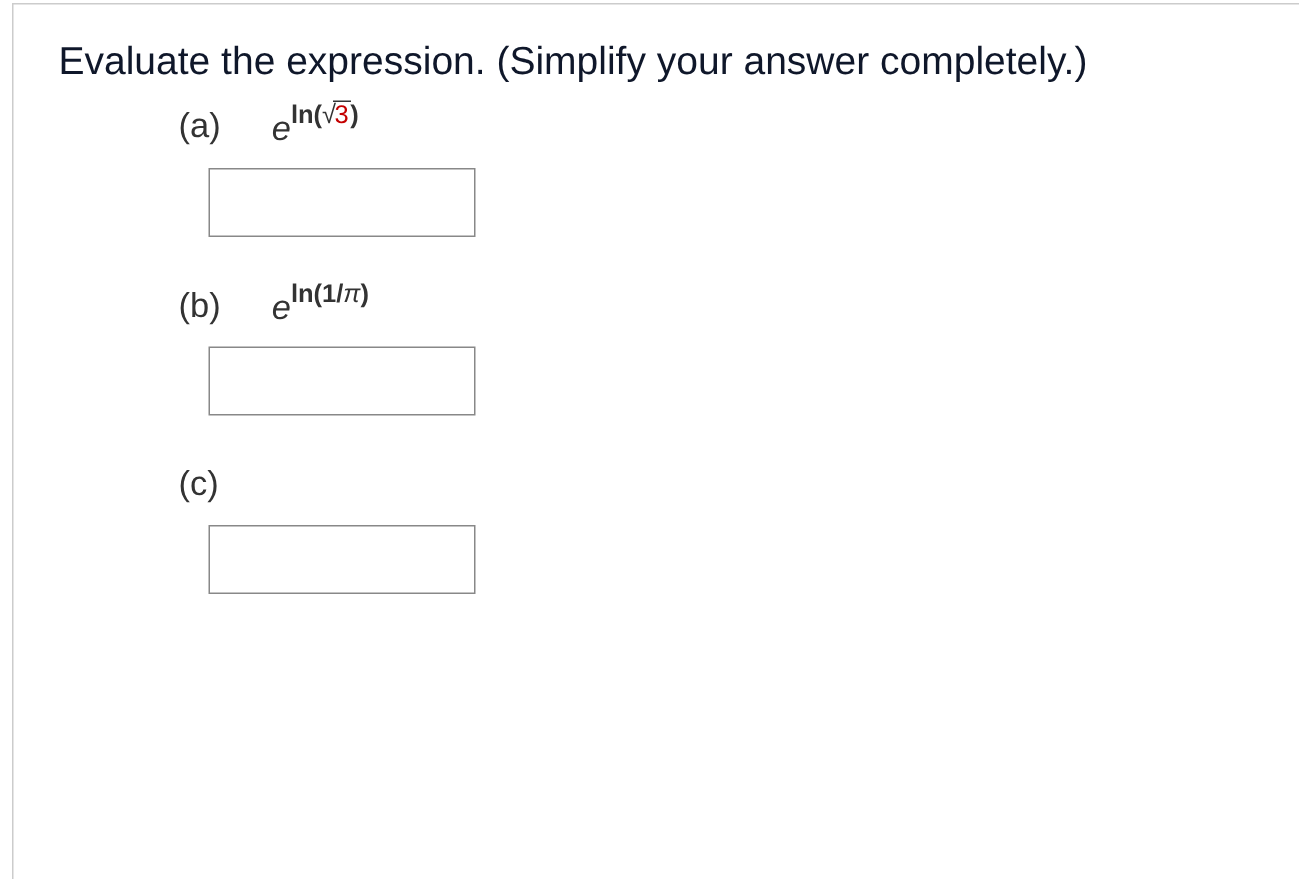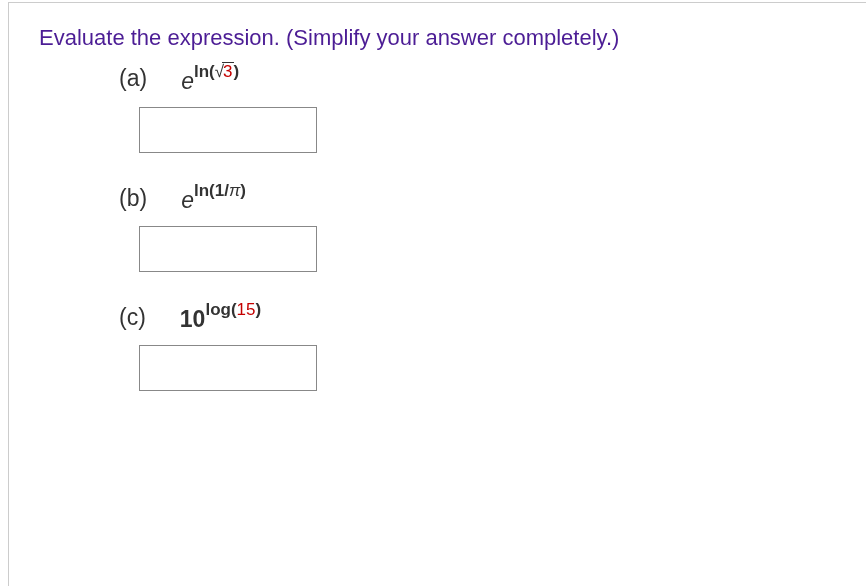--- a/index.html
+++ b/index.html
@@ -14,22 +14,22 @@
   }
   .container {
     border-left: 1px solid #ccc;
     border-top: 1px solid #ccc;
     margin: 2px 0 0 8px;
     padding: 22px 22px 10px 30px;
     height: 584px;
     position: relative;
   }
   .instruction {
-    font-size: 22px;
-    color: #4c1d95;
+    font-size: 26px;
+    color: #0f172a;
     margin-bottom: 14px;
   }
   .part {
     margin-bottom: 32px;
   }
   .part-row {
     display: flex;
     align-items: center;
     margin-bottom: 14px;
   }
@@ -107,20 +107,17 @@
       <span class="expr">
         <span class="base">e</span><span class="exp"><span class="nonitalic">ln</span><span class="nonitalic">(</span><span class="nonitalic">1/</span><span class="pi">π</span><span class="nonitalic">)</span></span>
       </span>
     </div>
     <input type="text" class="answer-input" value="" style="">
   </div>
 
   <div class="part">
     <div class="part-row">
       <span class="part-label">(c)</span>
-      <span class="expr">
-        <span class="nonitalic">10</span><span class="exp"><span class="nonitalic">log</span><span class="nonitalic">(</span><span class="highlight">15</span><span class="nonitalic">)</span></span>
-      </span>
     </div>
     <input type="text" class="answer-input" value="" style="">
   </div>
 
 </div>
 
 </body></html>

